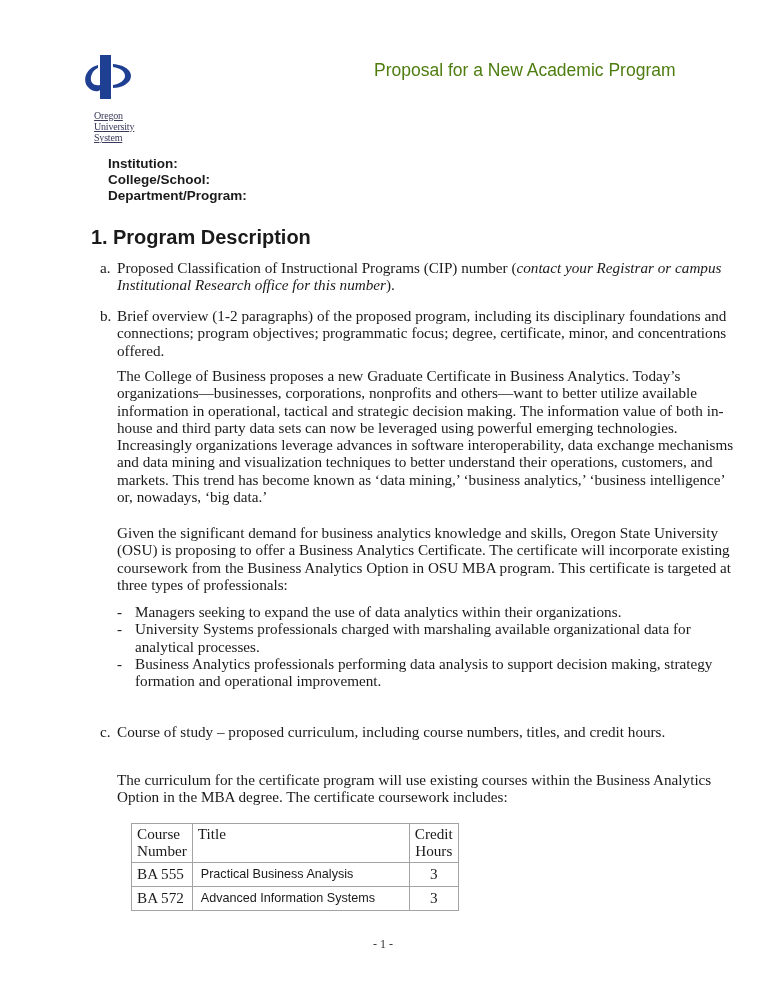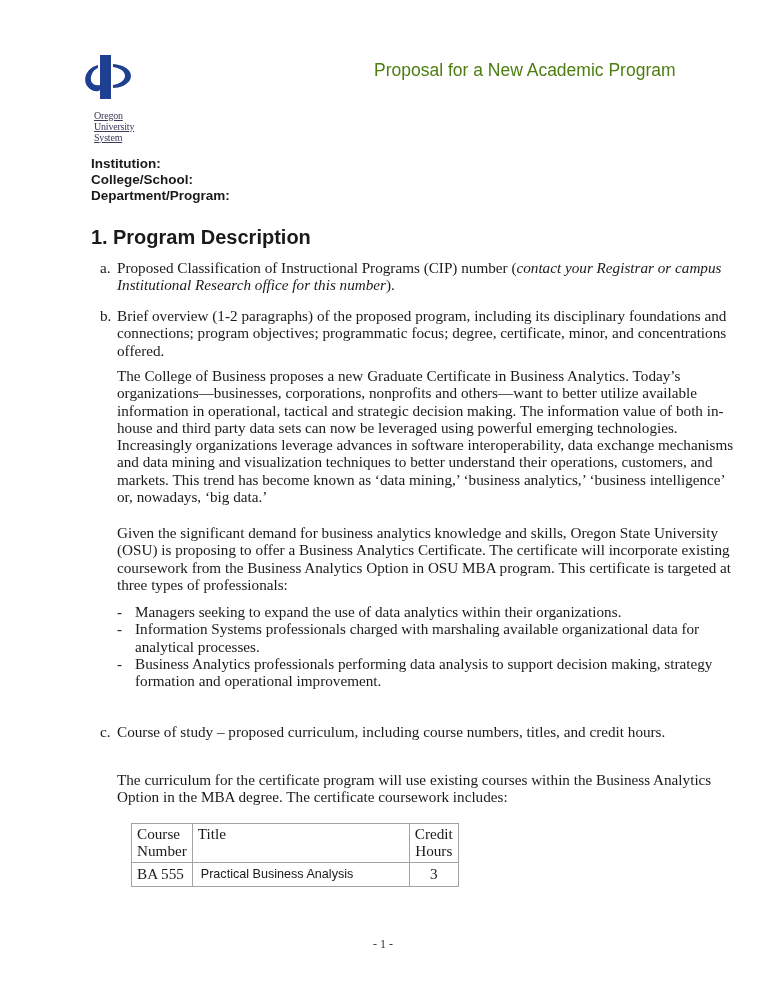--- a/index.html
+++ b/index.html
@@ -7,21 +7,21 @@
   .serif { font-family: "Liberation Serif", "DejaVu Serif", serif; }
   .sans { font-family: "Liberation Sans", "DejaVu Sans", sans-serif; }
 
   .logo { position: absolute; left: 80px; top: 52px; width: 60px; height: 96px; }
   .logo svg { display: block; }
   .logo-text { position: absolute; left: 14px; top: 58px; font-family: "Liberation Serif", serif; font-size: 10px; line-height: 11px; color: #3a3a5a; letter-spacing: -0.2px; text-decoration: underline; }
 
   .header-title { position: absolute; left: 374px; top: 60px; font-size: 17.5px; color: #4d7c0f; white-space: nowrap; }
 
   .meta { position: absolute; left: 91px; top: 156px; font-size: 13.5px; font-weight: bold; line-height: 16px; }
-  .meta div { white-space: nowrap; }
+  .meta div { white-space: nowrap; margin-left: 17px; }
 
   .section-title { position: absolute; left: 91px; top: 226px; font-size: 20px; font-weight: bold; white-space: nowrap; }
   .section-title .num { display: inline-block; width: 22px; }
 
   .content { position: absolute; left: 0; top: 0; width: 768px; font-size: 15.2px; line-height: 17.3px; }
 
   .item { position: absolute; left: 100px; width: 640px; }
   .item .marker { position: absolute; left: 0; top: 0; }
   .item .text { margin-left: 17px; }
   .para { position: absolute; left: 117px; width: 620px; }
@@ -83,21 +83,21 @@
 
   <div class="para" style="top:524px;">Given the significant demand for business analytics knowledge and skills, Oregon State University (OSU) is proposing to offer a Business Analytics Certificate.  The certificate will incorporate existing coursework from the Business Analytics Option in OSU MBA program. This certificate is targeted at three types of professionals:</div>
 
   <div class="bullets" style="top:603px;">
     <div class="bullet">
       <span class="dash">-</span>
       <span>Managers seeking to expand the use of data analytics within their organizations.</span>
     </div>
     <div class="bullet">
       <span class="dash">-</span>
-      <span>Information Systems professionals charged with marshaling available organizational data for analytical processes.</span>
+      <span>University Systems professionals charged with marshaling available organizational data for analytical processes.</span>
     </div>
     <div class="bullet">
       <span class="dash">-</span>
       <span>Business Analytics professionals performing data analysis to support decision making, strategy formation and operational improvement.</span>
     </div>
   </div>
 
   <div class="item" style="top:723px;">
     <span class="marker">c.</span>
     <div class="text">Course of study – proposed curriculum, including course numbers, titles, and credit hours.</div>
@@ -110,17 +110,22 @@
         <tr>
       <td class="cnum">Course Number</td>
       <td class="title">Title</td>
       <td class="credit">Credit Hours</td>
     </tr>
     <tr class="row">
       <td class="cnum">BA 555</td>
       <td class="title title-cell">Practical Business Analysis</td>
       <td class="credit">3</td>
     </tr>
+    <tr class="row">
+      <td class="cnum">BA 572</td>
+      <td class="title title-cell">Advanced Information Systems</td>
+      <td class="credit">3</td>
+    </tr>
   </tbody>
     </table>
 
   <div class="page-num serif">- 1 -</div>
 </div>
 
 </body></html>

